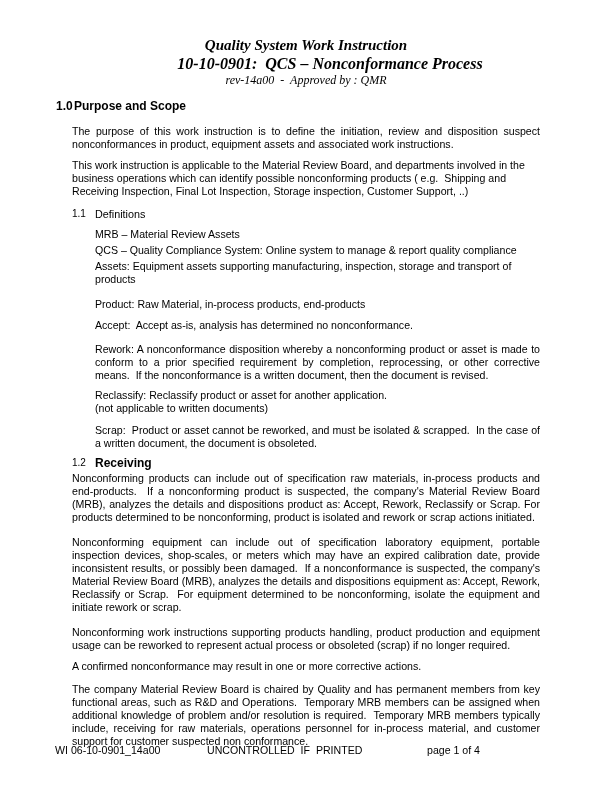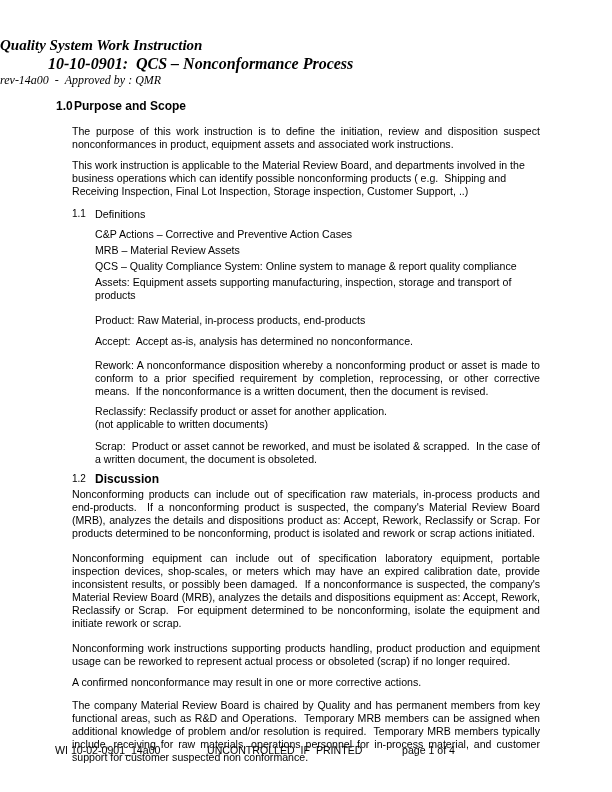--- a/index.html
+++ b/index.html
@@ -13,21 +13,21 @@
     font-size: 10.6px;
     line-height: 13px;
     overflow: hidden;
   }
   
   .doc-header {
     position: absolute;
     top: 37px;
     left: 0;
     width: 612px;
-    text-align: left;
+    text-align: center;
     font-family: "Liberation Serif", serif;
     font-style: italic;
   }
   .doc-header .title    { font-size: 15px; line-height: 17px; font-weight: bold; }
   .doc-header .subtitle { font-size: 16px; line-height: 19px; font-weight: bold; padding-left: 48px; }
   .doc-header .revision { font-size: 12px; line-height: 15px; }
   
   .content {
     position: absolute;
     top: 99px;
@@ -49,21 +49,21 @@
   .mb3 { margin-bottom: 3px; }
   .mb6 { margin-bottom: 6px; }
   .mb7 { margin-bottom: 7px; }
   .mb8 { margin-bottom: 8px; margin-top: 12px; }
   .mb9 { margin-bottom: 9px; }
   .mb10 { margin-bottom: 10px; }
   .mb11 { margin-bottom: 11px; }
   
   .f-left   { position: absolute; top: 744px; left: 55px; }
   .f-center { position: absolute; top: 744px; left: 207px; }
-  .f-right  { position: absolute; top: 744px; left: 402px; }
+  .f-right  { position: absolute; top: 744px; left: 427px; }
 </style>
 </head>
 <body>
 
 <div class="page">
 
   <header class="doc-header">
     <div class="title">Quality System Work Instruction</div>
     <div class="subtitle">10-10-0901:&nbsp; QCS – Nonconformance Process</div>
     <div class="revision">rev-14a00&nbsp; -&nbsp; Approved by : QMR</div>
@@ -75,42 +75,41 @@
       <span class="num1">1.0</span>
       <span>Purpose and Scope</span>
     </div>
     <p class="body-p just mb8">The purpose of this work instruction is to define the initiation, review and disposition suspect nonconformances in product, equipment assets and associated work instructions.</p>
     <p class="body-p mb9">This work instruction is applicable to the Material Review Board, and departments involved in the business operations which can identify possible nonconforming products ( e.g.&nbsp; Shipping and Receiving Inspection, Final Lot Inspection, Storage inspection, Customer Support, ..)</p>
 
     <div class="h2row mb7">
       <span class="num2">1.1</span>
       <span class="h2title-plain">Definitions</span>
     </div>
-    <p class="def mb3">C&amp;P Actions – Corrective and Preventive Action Cases</p>
     <p class="def mb3">MRB – Material Review Assets</p>
     <p class="def mb3">QCS – Quality Compliance System: Online system to manage &amp; report quality compliance</p>
     <p class="def mb3">Assets: Equipment assets supporting manufacturing, inspection, storage and transport of products</p>
     <p class="def mb8">Product: Raw Material, in-process products, end-products</p>
     <p class="def mb11">Accept:&nbsp; Accept as-is, analysis has determined no nonconformance.</p>
     <p class="def just mb7">Rework: A nonconformance disposition whereby a nonconforming product or asset is made to conform to a prior specified requirement by completion, reprocessing, or other corrective means.&nbsp; If the nonconformance is a written document, then the document is revised.</p>
     <p class="def preline mb9">Reclassify: Reclassify product or asset for another application.
 (not applicable to written documents)</p>
     <p class="def just mb6">Scrap:&nbsp; Product or asset cannot be reworked, and must be isolated &amp; scrapped.&nbsp; In the case of a written document, the document is obsoleted.</p>
 
     <div class="h2row mb2">
       <span class="num2">1.2</span>
-      <span class="h2title-bold">Discussion</span>
+      <span class="h2title-bold">Receiving</span>
     </div>
     <p class="body-p just mb11">Nonconforming products can include out of specification raw materials, in-process products and end-products.&nbsp; If a nonconforming product is suspected, the company's Material Review Board (MRB), analyzes the details and dispositions product as: Accept, Rework, Reclassify or Scrap. For products determined to be nonconforming, product is isolated and rework or scrap actions initiated.</p>
     <p class="body-p just mb8">Nonconforming equipment can include out of specification laboratory equipment, portable inspection devices, shop-scales, or meters which may have an expired calibration date, provide inconsistent results, or possibly been damaged.&nbsp; If a nonconformance is suspected, the company's Material Review Board (MRB), analyzes the details and dispositions equipment as: Accept, Rework, Reclassify or Scrap.&nbsp; For equipment determined to be nonconforming, isolate the equipment and initiate rework or scrap.</p>
     <p class="body-p just mb8">Nonconforming work instructions supporting products handling, product production and equipment usage can be reworked to represent actual process or obsoleted (scrap) if no longer required.</p>
     <p class="body-p mb10">A confirmed nonconformance may result in one or more corrective actions.</p>
     <p class="body-p just">The company Material Review Board is chaired by Quality and has permanent members from key functional areas, such as R&amp;D and Operations.&nbsp; Temporary MRB members can be assigned when additional knowledge of problem and/or resolution is required.&nbsp; Temporary MRB members typically include, receiving for raw materials, operations personnel for in-process material, and customer support for customer suspected non conformance.</p>
 
   </main>
 
   <footer>
-    <span class="f-left">WI 10-02-0901_14a00</span>
+    <span class="f-left">WI 06-10-0901_14a00</span>
     <span class="f-center">UNCONTROLLED&nbsp; IF&nbsp; PRINTED</span>
     <span class="f-right">page 1 of 4</span>
   </footer>
 
 </div>
 
 </body></html>

